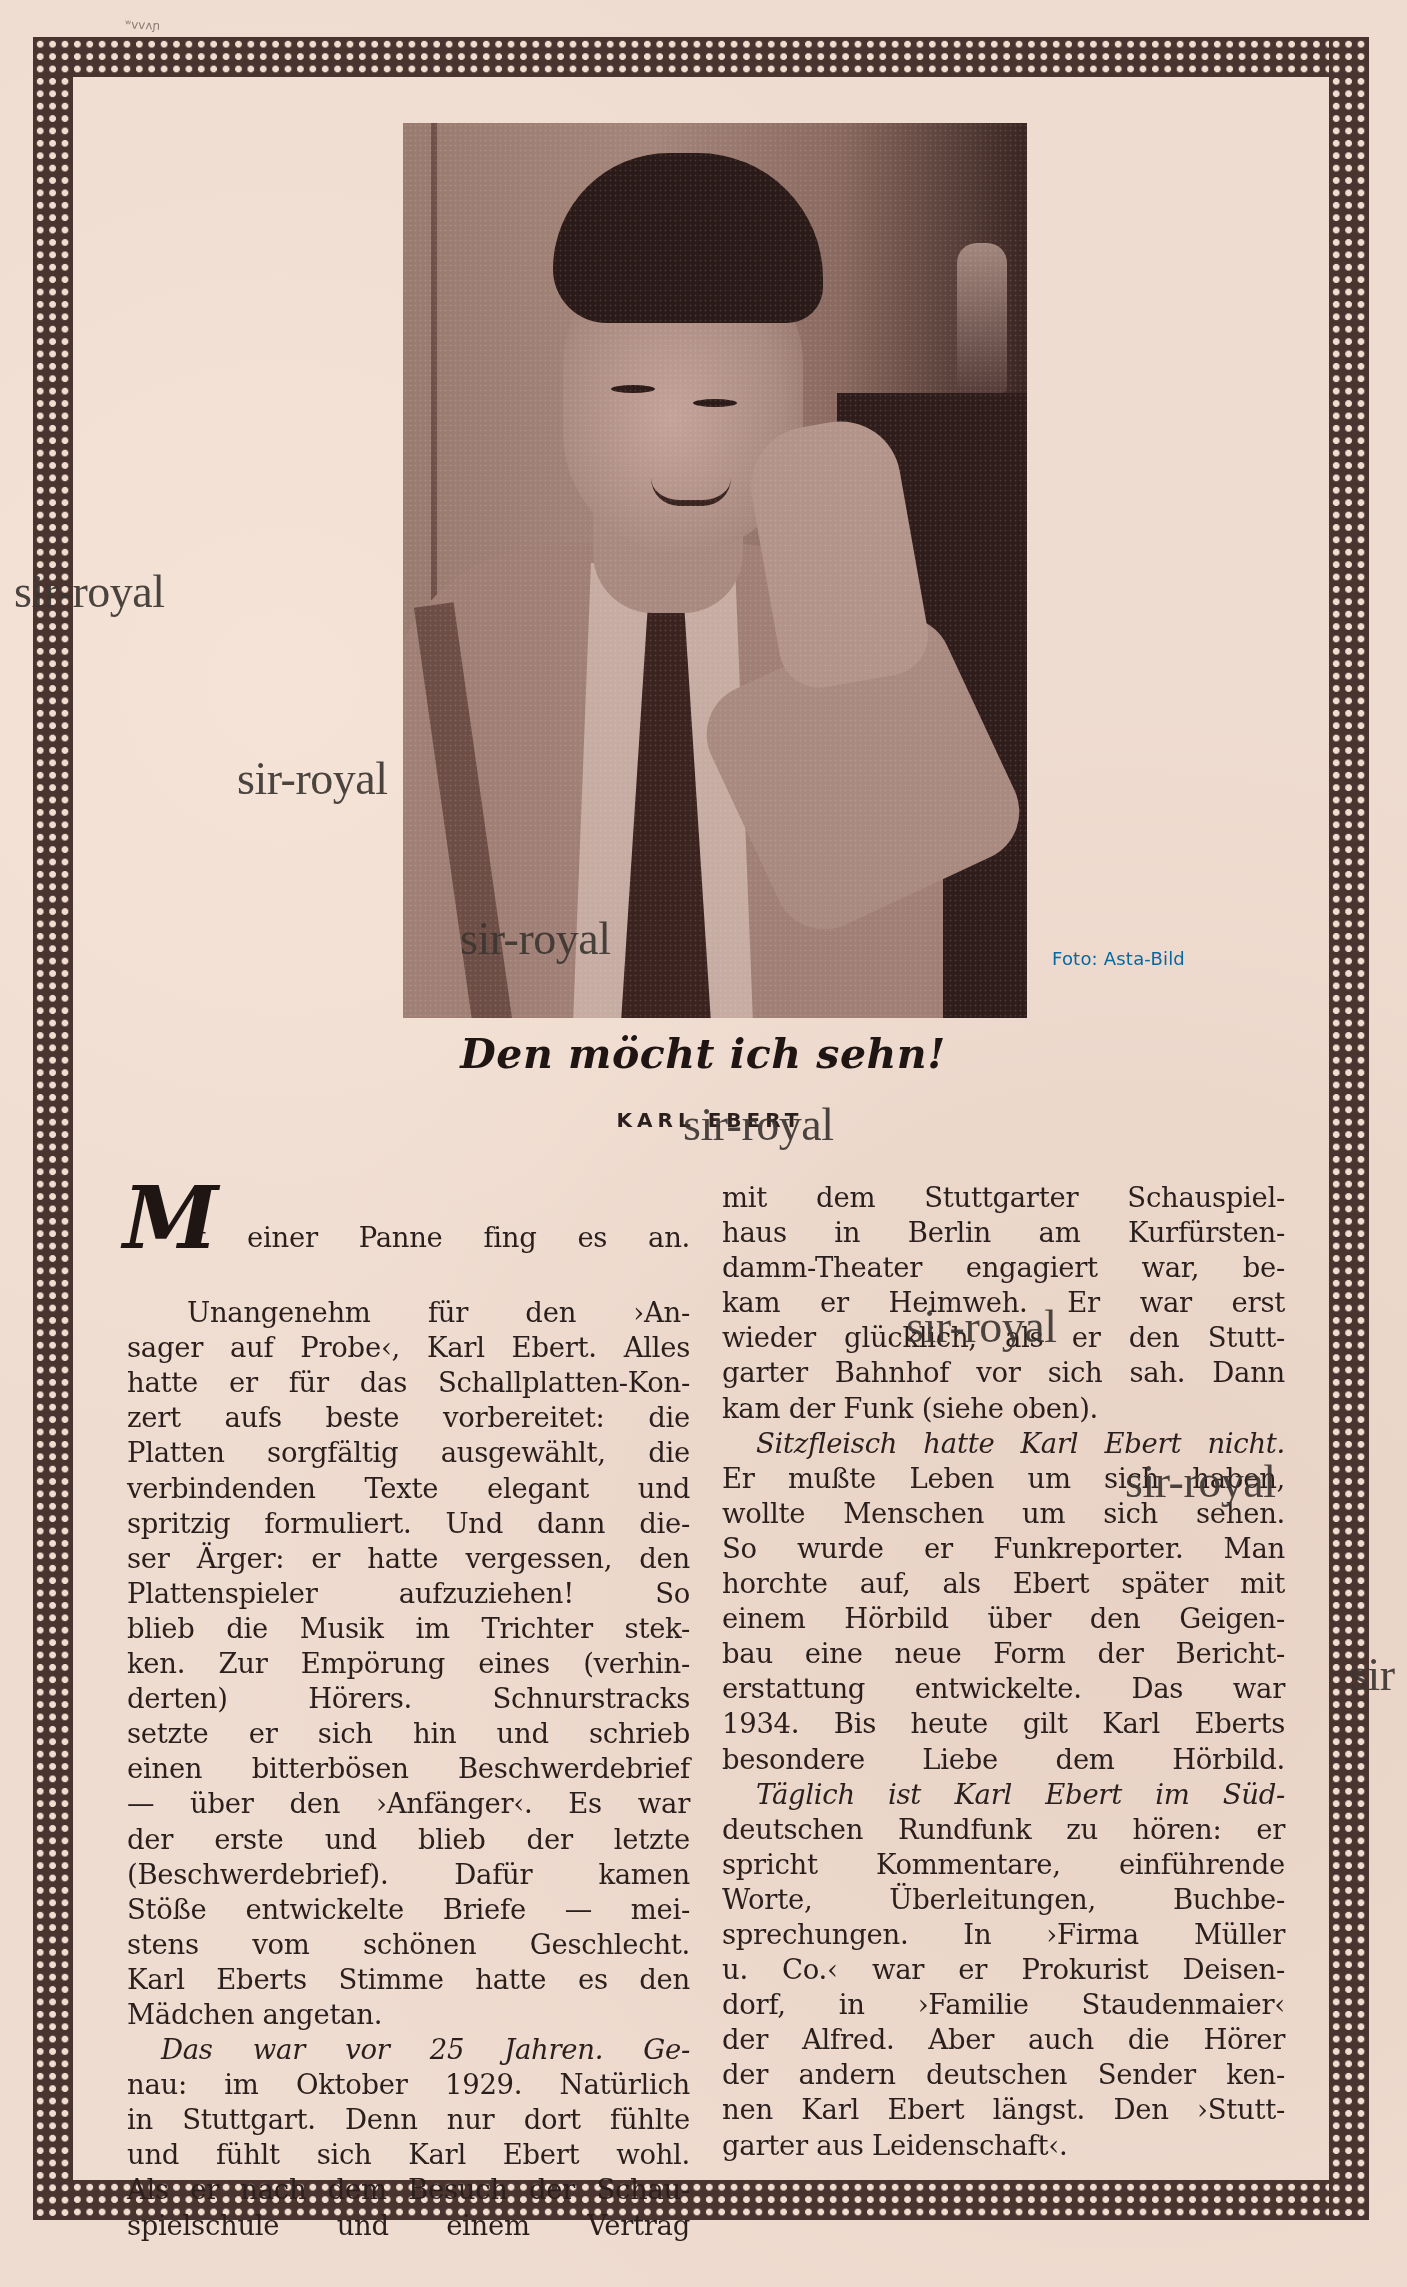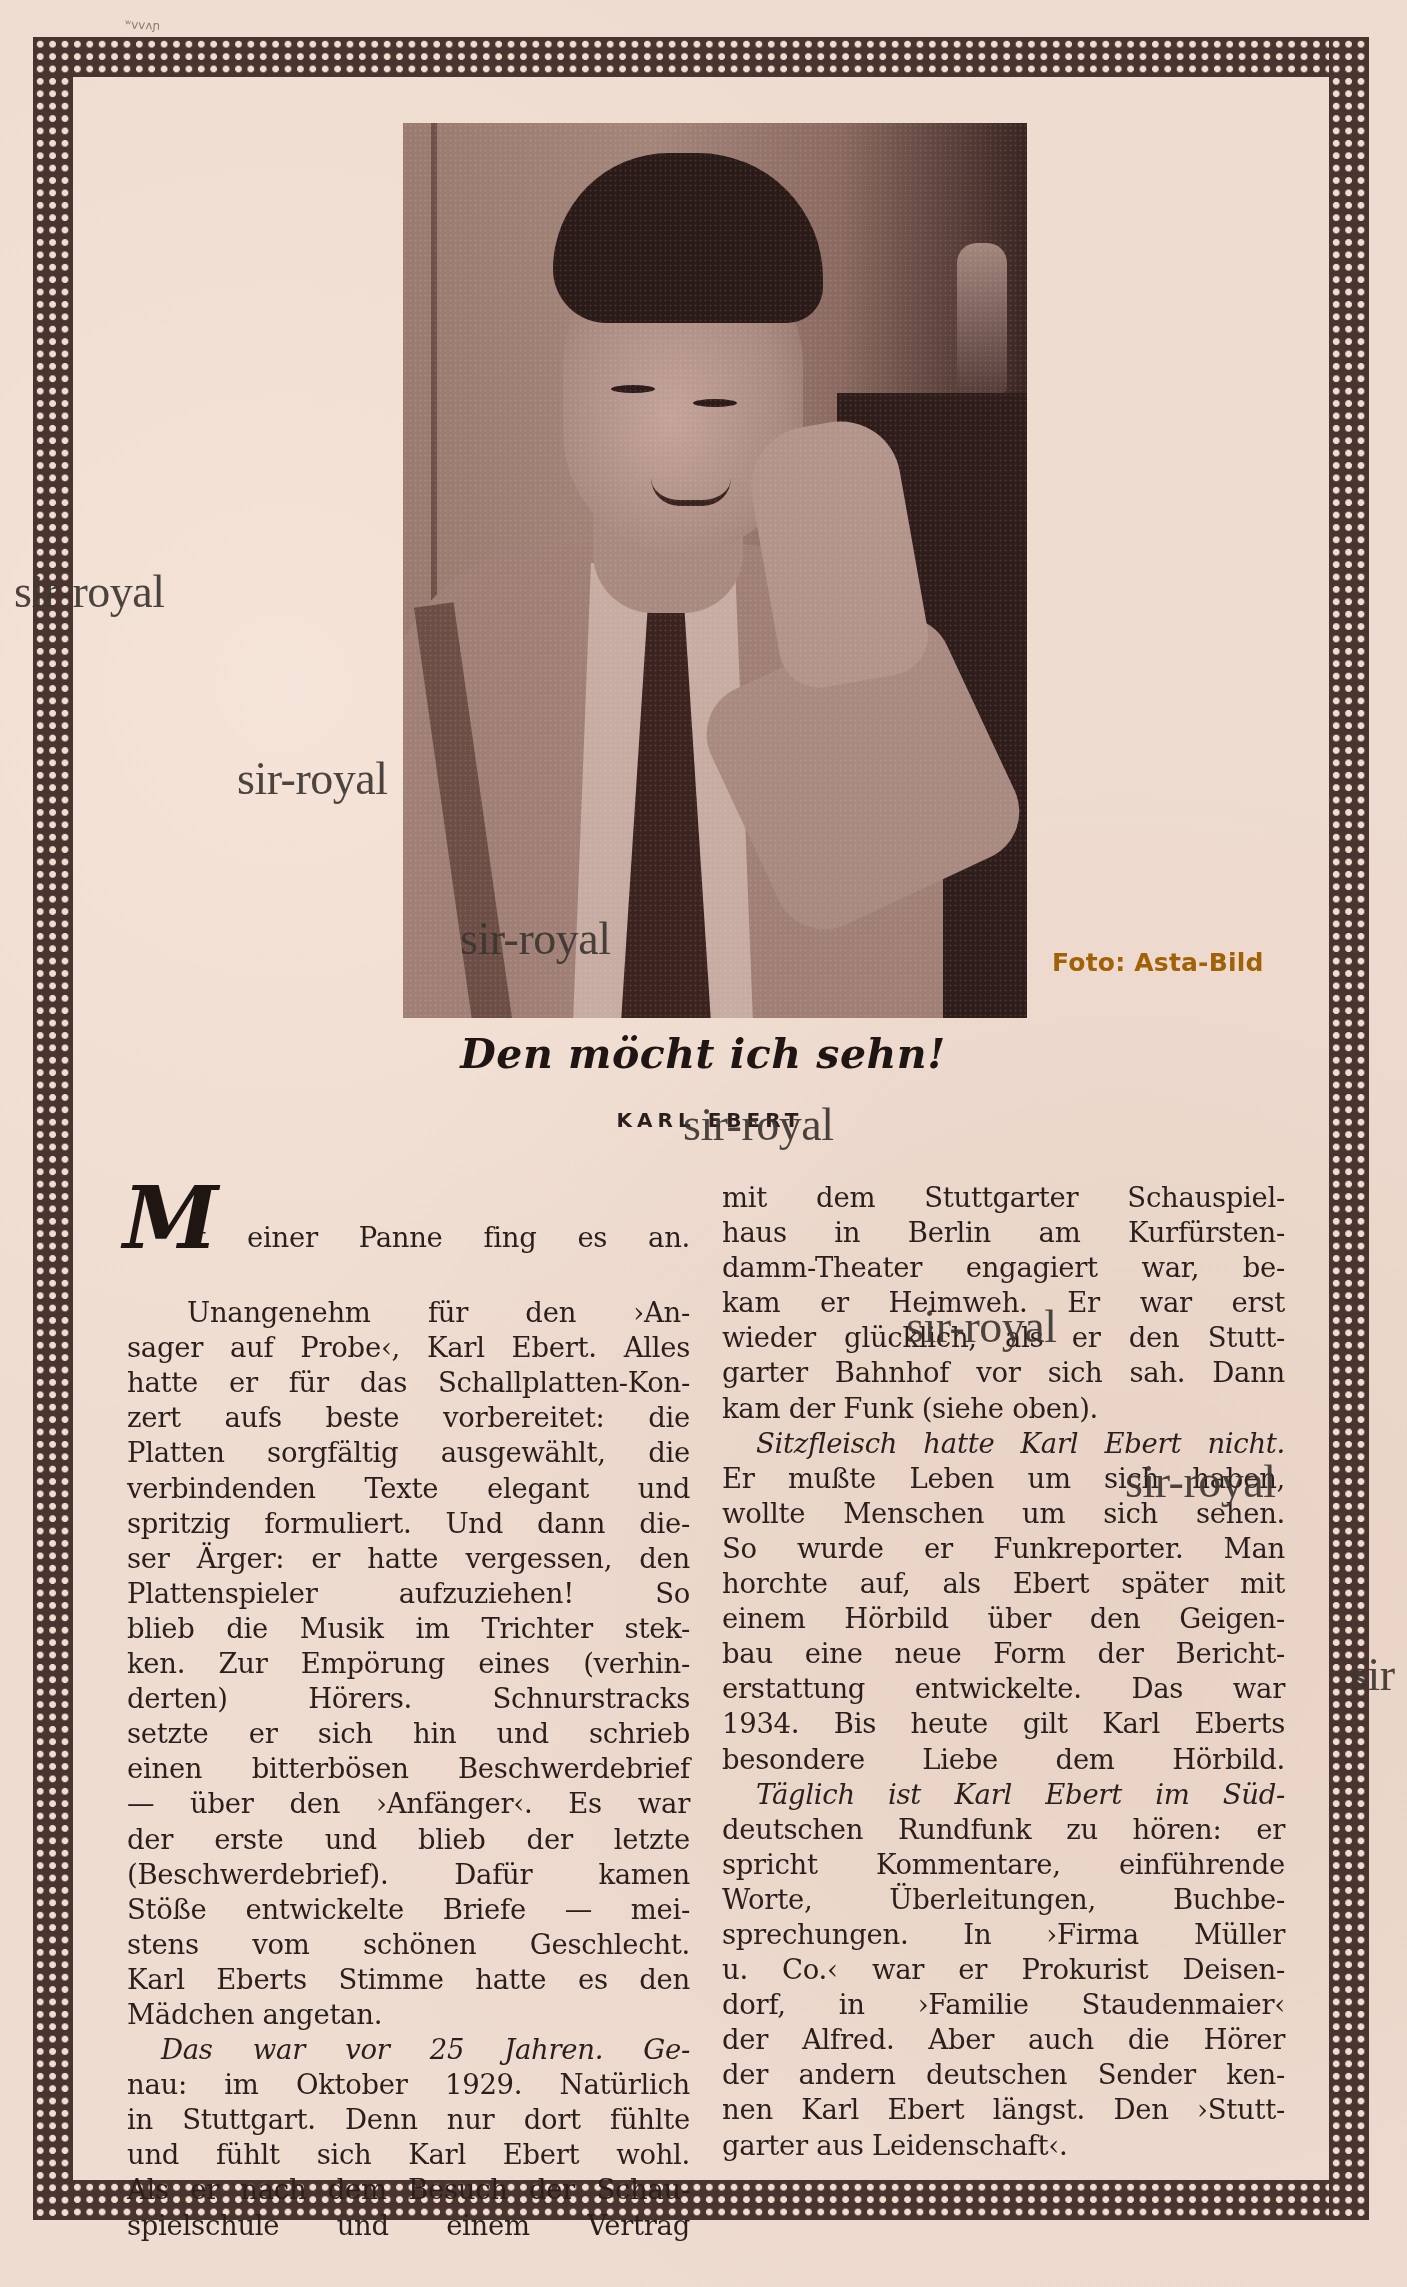--- a/index.html
+++ b/index.html
@@ -57,21 +57,21 @@
   .photo .hand { position: absolute; left: 360px; top: 300px; width: 150px; height: 260px;
     background: #b3948a; border-radius: 60px 60px 40px 40px; transform: rotate(-10deg); }
   .photo .sleeve { position: absolute; left: 330px; top: 520px; width: 260px; height: 260px;
     background: #a88a80; border-radius: 50px; transform: rotate(-25deg); }
   .photo .grain { position: absolute; inset: 0;
     background-image: radial-gradient(rgba(255,255,255,0.12) 0.8px, rgba(0,0,0,0) 1.2px);
     background-size: 5px 5px; }
 
   .caption {
     position: absolute; left: 1052px; top: 948px;
-    font-family: "DejaVu Sans", sans-serif; font-weight: bold; font-size: 25px; color: #a16207;
+    font-family: "DejaVu Sans", sans-serif; font-weight: normal; font-size: 18px; color: #0369a1;
     letter-spacing: 0.2px;
   }
   .headline {
     position: absolute; left: 373px; top: 1030px; width: 660px; text-align: center;
     font-family: "DejaVu Serif", serif; font-style: italic; font-weight: bold; font-size: 41px;
     color: #1f1614; letter-spacing: 0.5px;
   }
   .byline {
     position: absolute; left: 380px; top: 1108px; width: 660px; text-align: center;
     font-family: "DejaVu Sans", sans-serif; font-weight: bold; font-size: 20px; letter-spacing: 5px;

